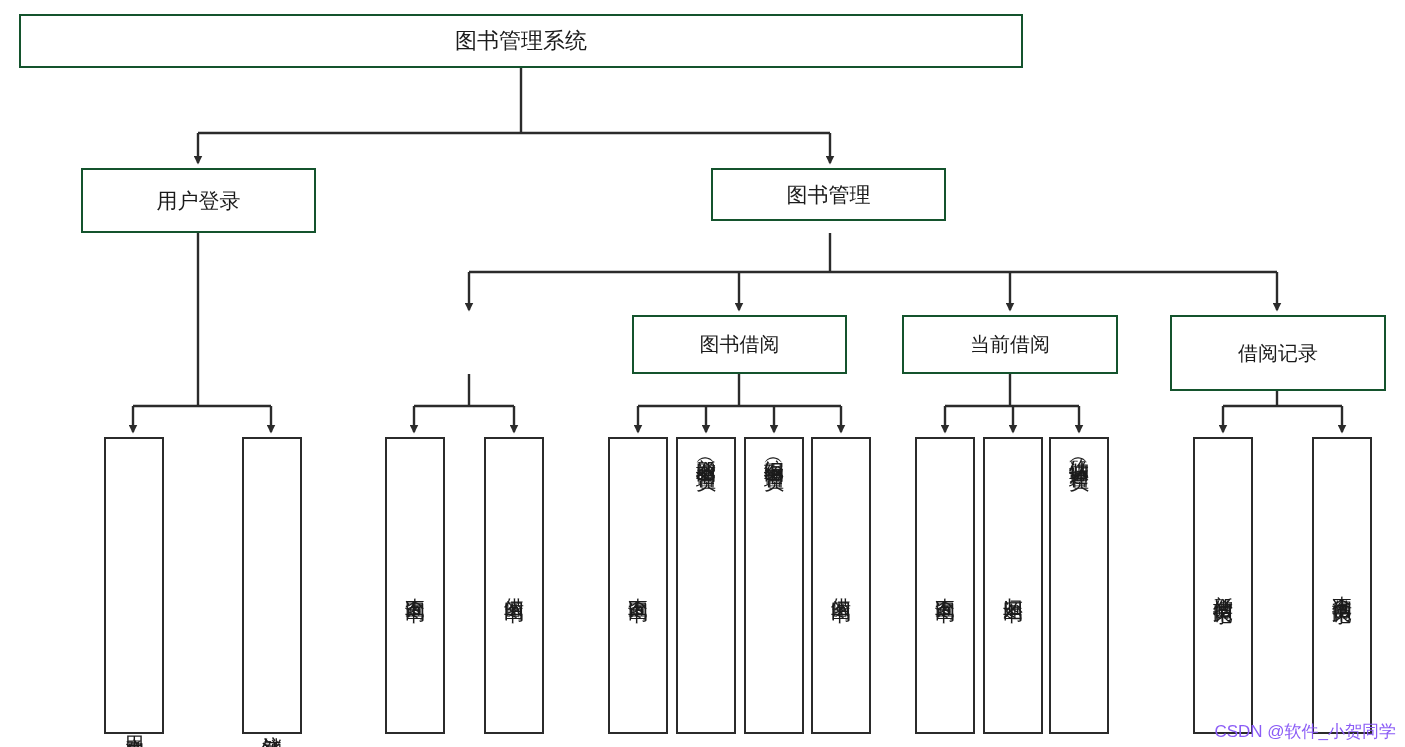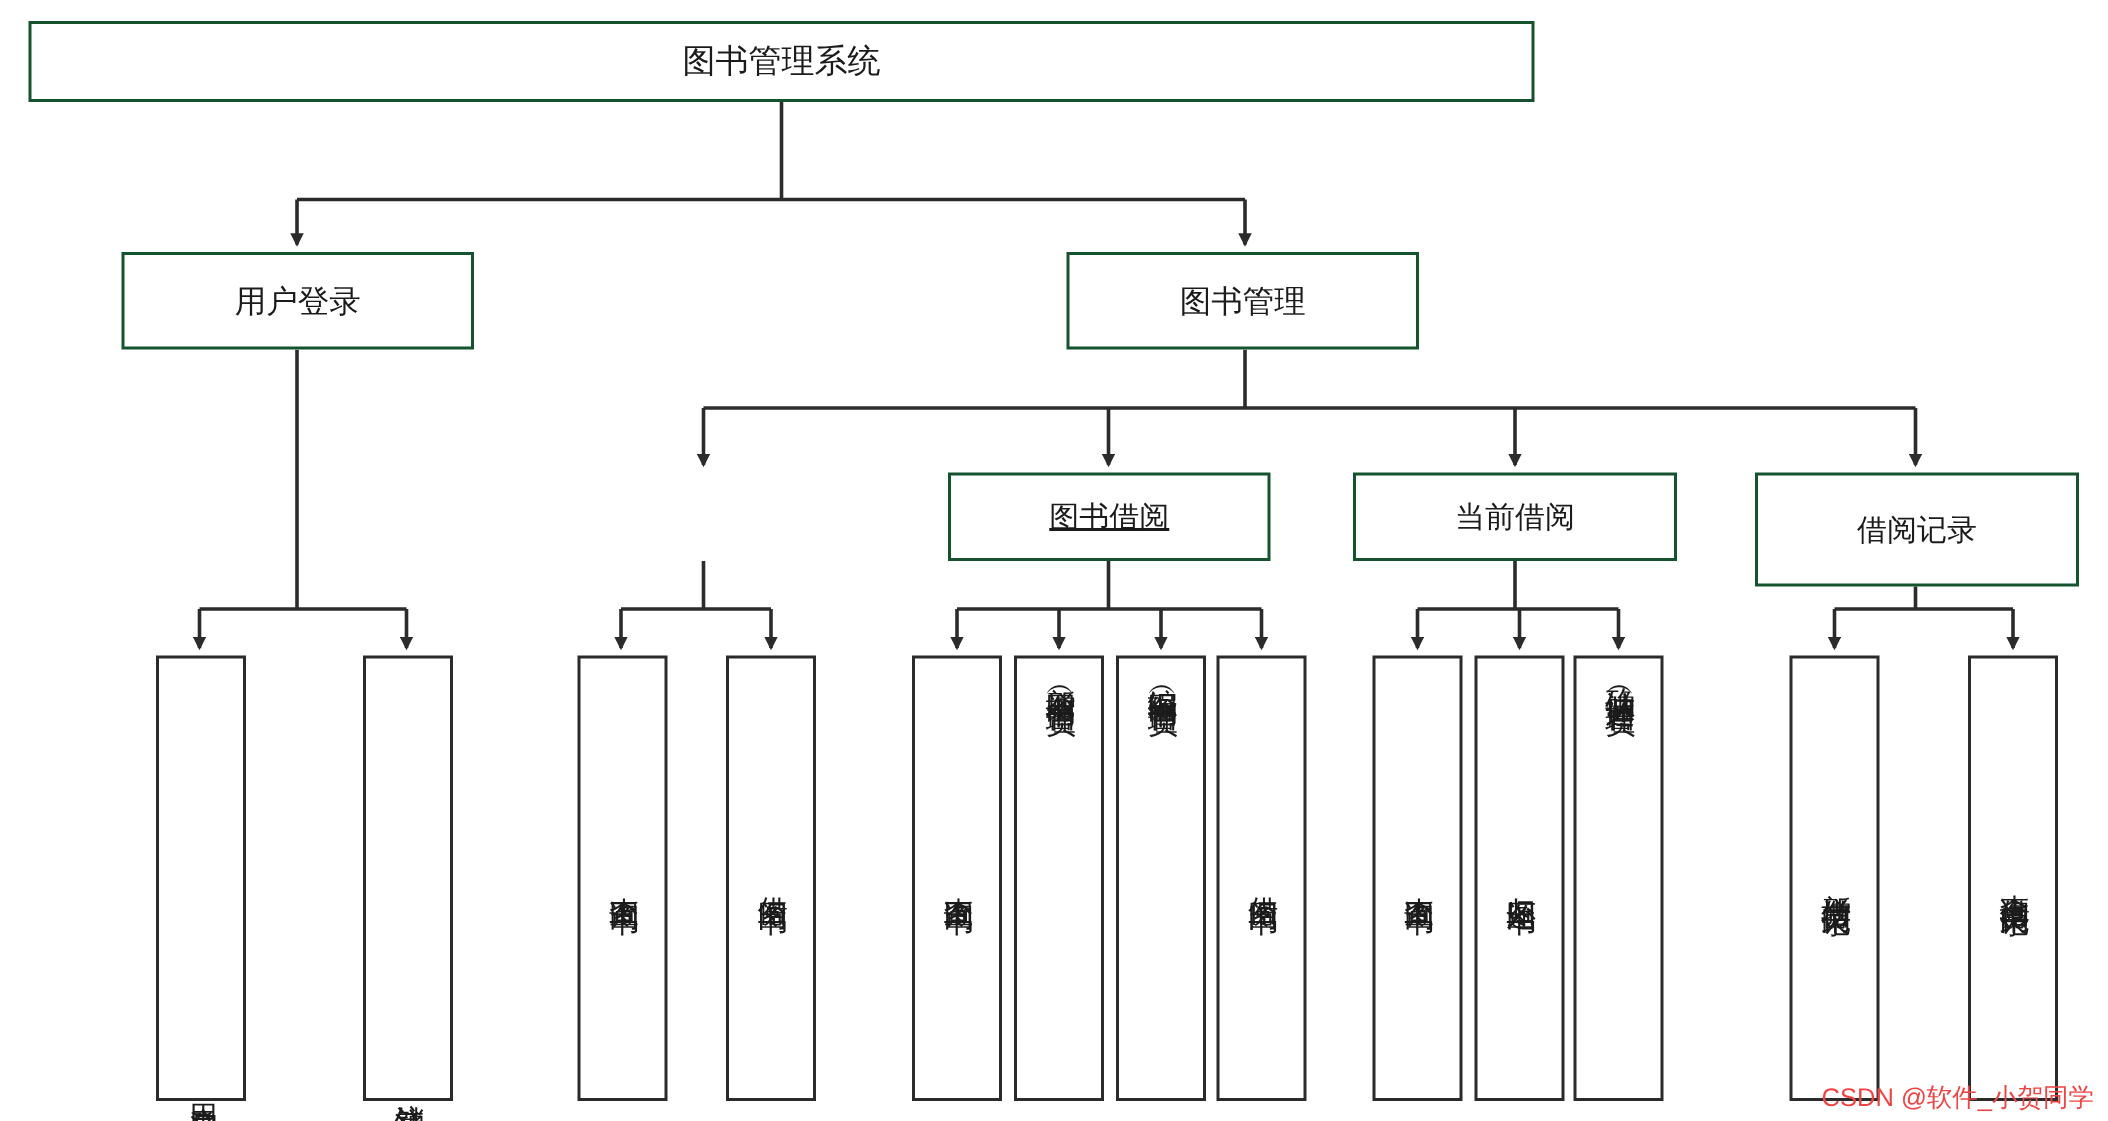--- a/index.html
+++ b/index.html
@@ -47,21 +47,21 @@
     white-space:nowrap;
   }
   .leaf.align-bottom{align-items:flex-end;}
   .leaf.align-center{align-items:center;}
   .leaf.align-top{align-items:flex-start;}
 
   #watermark{
     position:absolute;
     right:9px;bottom:4px;
     font-size:17px;
-    color:#ef4444;
+    color:#8b5cf6;
     z-index:5;
     white-space:nowrap;
     pointer-events:none;
   }
 </style>
 </head>
 <body>
 
 <div id="diagram">
 
@@ -117,25 +117,25 @@
     </g>
   </svg>
 
   <div class="node root" style="left:19px;top:14px;width:1004px;height:54px;">
     <span>图书管理系统</span>
   </div>
 
   <div class="node lvl1" style="left:81px;top:168px;width:235px;height:65px;">
     <span>用户登录</span>
   </div>
-  <div class="node lvl1" style="left:711px;top:168px;width:235px;height:65px;">
+  <div class="node lvl1" style="left:711px;top:168px;width:235px;height:53px;">
     <span>图书管理</span>
   </div>
 
-  <div class="node lvl2" style="left:632px;top:315px;width:215px;height:59px;text-decoration:underline;">
+  <div class="node lvl2" style="left:632px;top:315px;width:215px;height:59px;">
     <span>图书借阅</span>
   </div>
   <div class="node lvl2" style="left:902px;top:315px;width:216px;height:59px;">
     <span>当前借阅</span>
   </div>
   <div class="node lvl2" style="left:1170px;top:315px;width:216px;height:76px;">
     <span>借阅记录</span>
   </div>
 
   <div class="leaf align-bottom" style="left:104px;top:437px;width:60px;height:297px;">

